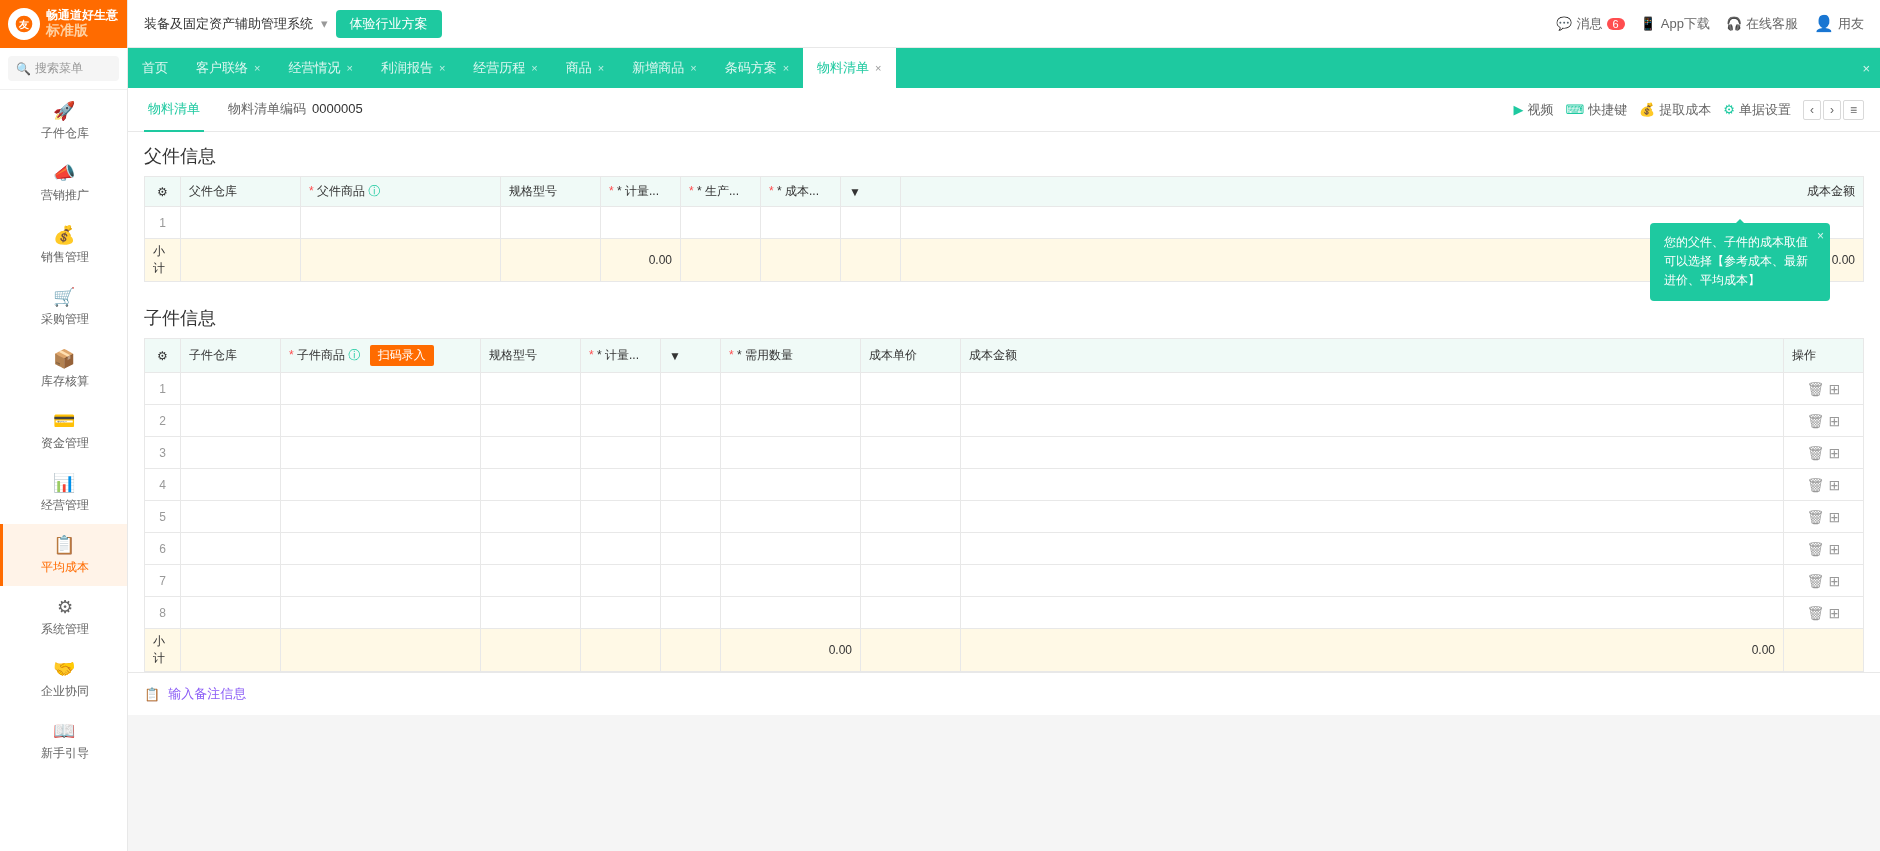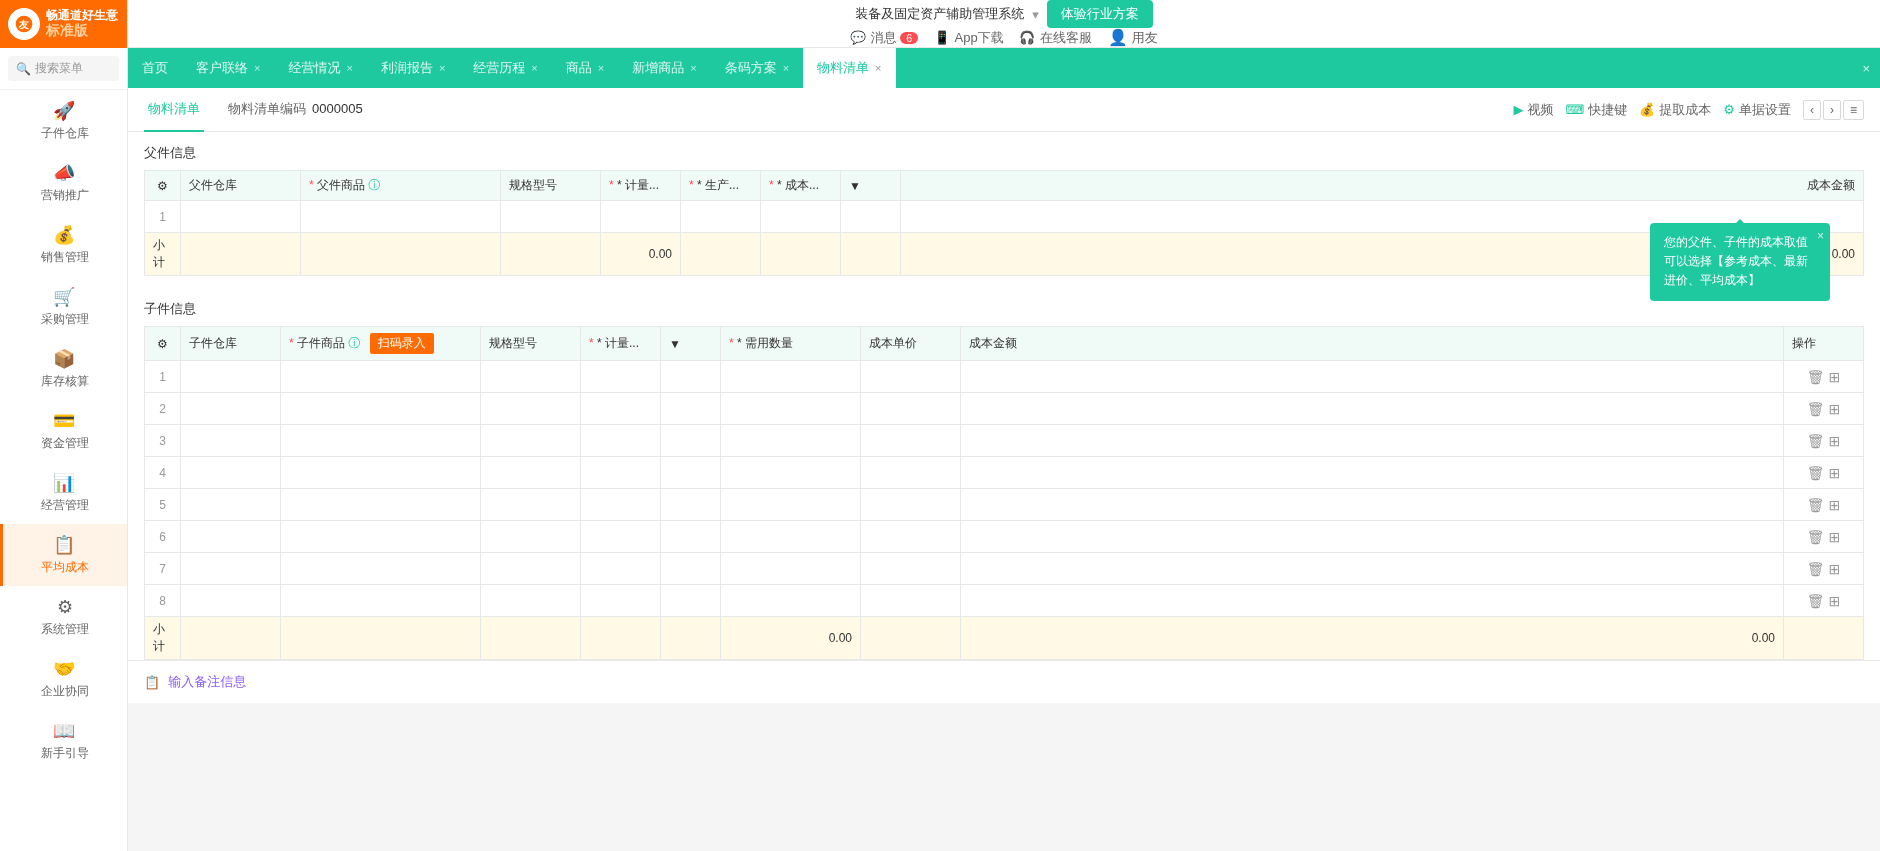--- a/index.html
+++ b/index.html
@@ -19,21 +19,21 @@
 
     .sidebar-nav { flex: 1; overflow-y: auto; }
     .nav-item { display: flex; flex-direction: column; align-items: center; padding: 10px 8px; cursor: pointer; color: #666; gap: 3px; font-size: 12px; border-left: 3px solid transparent; }
     .nav-item.active { background: #fff3e8; color: #ff6b00; border-left-color: #ff6b00; }
     .nav-item .nav-icon { font-size: 18px; }
 
     
     .main { flex: 1; display: flex; flex-direction: column; overflow: hidden; }
 
     
-    .topbar { background: #fff; border-bottom: 1px solid #e8e8e8; padding: 0 16px; display: flex; align-items: center; justify-content: space-between; height: 48px; flex-shrink: 0; flex-direction: column; }
+    .topbar { background: #fff; border-bottom: 1px solid #e8e8e8; padding: 0 16px; display: flex; align-items: center; justify-content: space-between; height: 48px; flex-shrink: 0; }
     .topbar-left { display: flex; align-items: center; gap: 8px; }
     .topbar-title { font-size: 13px; color: #333; }
     .topbar-arrow { color: #999; }
     .topbar-btn { background: #1ec9a0; color: #fff; border: none; padding: 5px 14px; border-radius: 4px; cursor: pointer; font-size: 13px; text-align: center; }
     .topbar-right { display: flex; align-items: center; gap: 16px; color: #666; font-size: 13px; }
     .topbar-right-item { display: flex; align-items: center; gap: 4px; cursor: pointer; }
     .badge { background: #ff4d4f; color: #fff; border-radius: 10px; padding: 0 5px; font-size: 11px; min-width: 18px; text-align: center; }
 
     
     .tabbar { background: #1ec9a0; display: flex; align-items: center; height: 40px; flex-shrink: 0; overflow-x: auto; position: relative; }
@@ -50,21 +50,21 @@
     
     .subtab-bar { display: flex; align-items: center; padding: 0 16px; border-bottom: 1px solid #e8e8e8; height: 44px; gap: 20px; position: relative; }
     .subtab { font-size: 13px; color: #666; cursor: pointer; padding: 0 4px; height: 44px; display: flex; align-items: center; border-bottom: 2px solid transparent; }
     .subtab.active { color: #1ec9a0; border-bottom-color: #1ec9a0; font-weight: 500; }
     .subtab-actions { position: absolute; right: 16px; display: flex; align-items: center; gap: 12px; color: #666; font-size: 13px; }
     .subtab-action-item { display: flex; align-items: center; gap: 4px; cursor: pointer; color: #666; }
     .subtab-action-item .icon { color: #1ec9a0; }
 
     
     .section { padding: 12px 16px 0; }
-    .section-title { font-size: 13px; font-weight: 500; color: #333; margin-bottom: 8px; }
+    .section-title { font-size: 18px; font-weight: 500; color: #333; margin-bottom: 8px; }
 
     
     .data-table { width: 100%; border-collapse: collapse; font-size: 12px; }
     .data-table th { background: #f0faf7; border: 1px solid #e8e8e8; padding: 6px 8px; text-align: left; color: #333; font-weight: normal; white-space: nowrap; }
     .data-table td { border: 1px solid #e8e8e8; padding: 4px 8px; color: #333; height: 32px; }
     .data-table .row-num { color: #999; text-align: center; width: 36px; }
     .data-table .subtotal-row td { background: #fff9e6; font-weight: 500; }
     .data-table .col-settings { width: 36px; text-align: center; }
 
     .scan-btn { background: #ff6b00; color: #fff; border: none; padding: 2px 8px; border-radius: 2px; font-size: 12px; cursor: pointer; }

